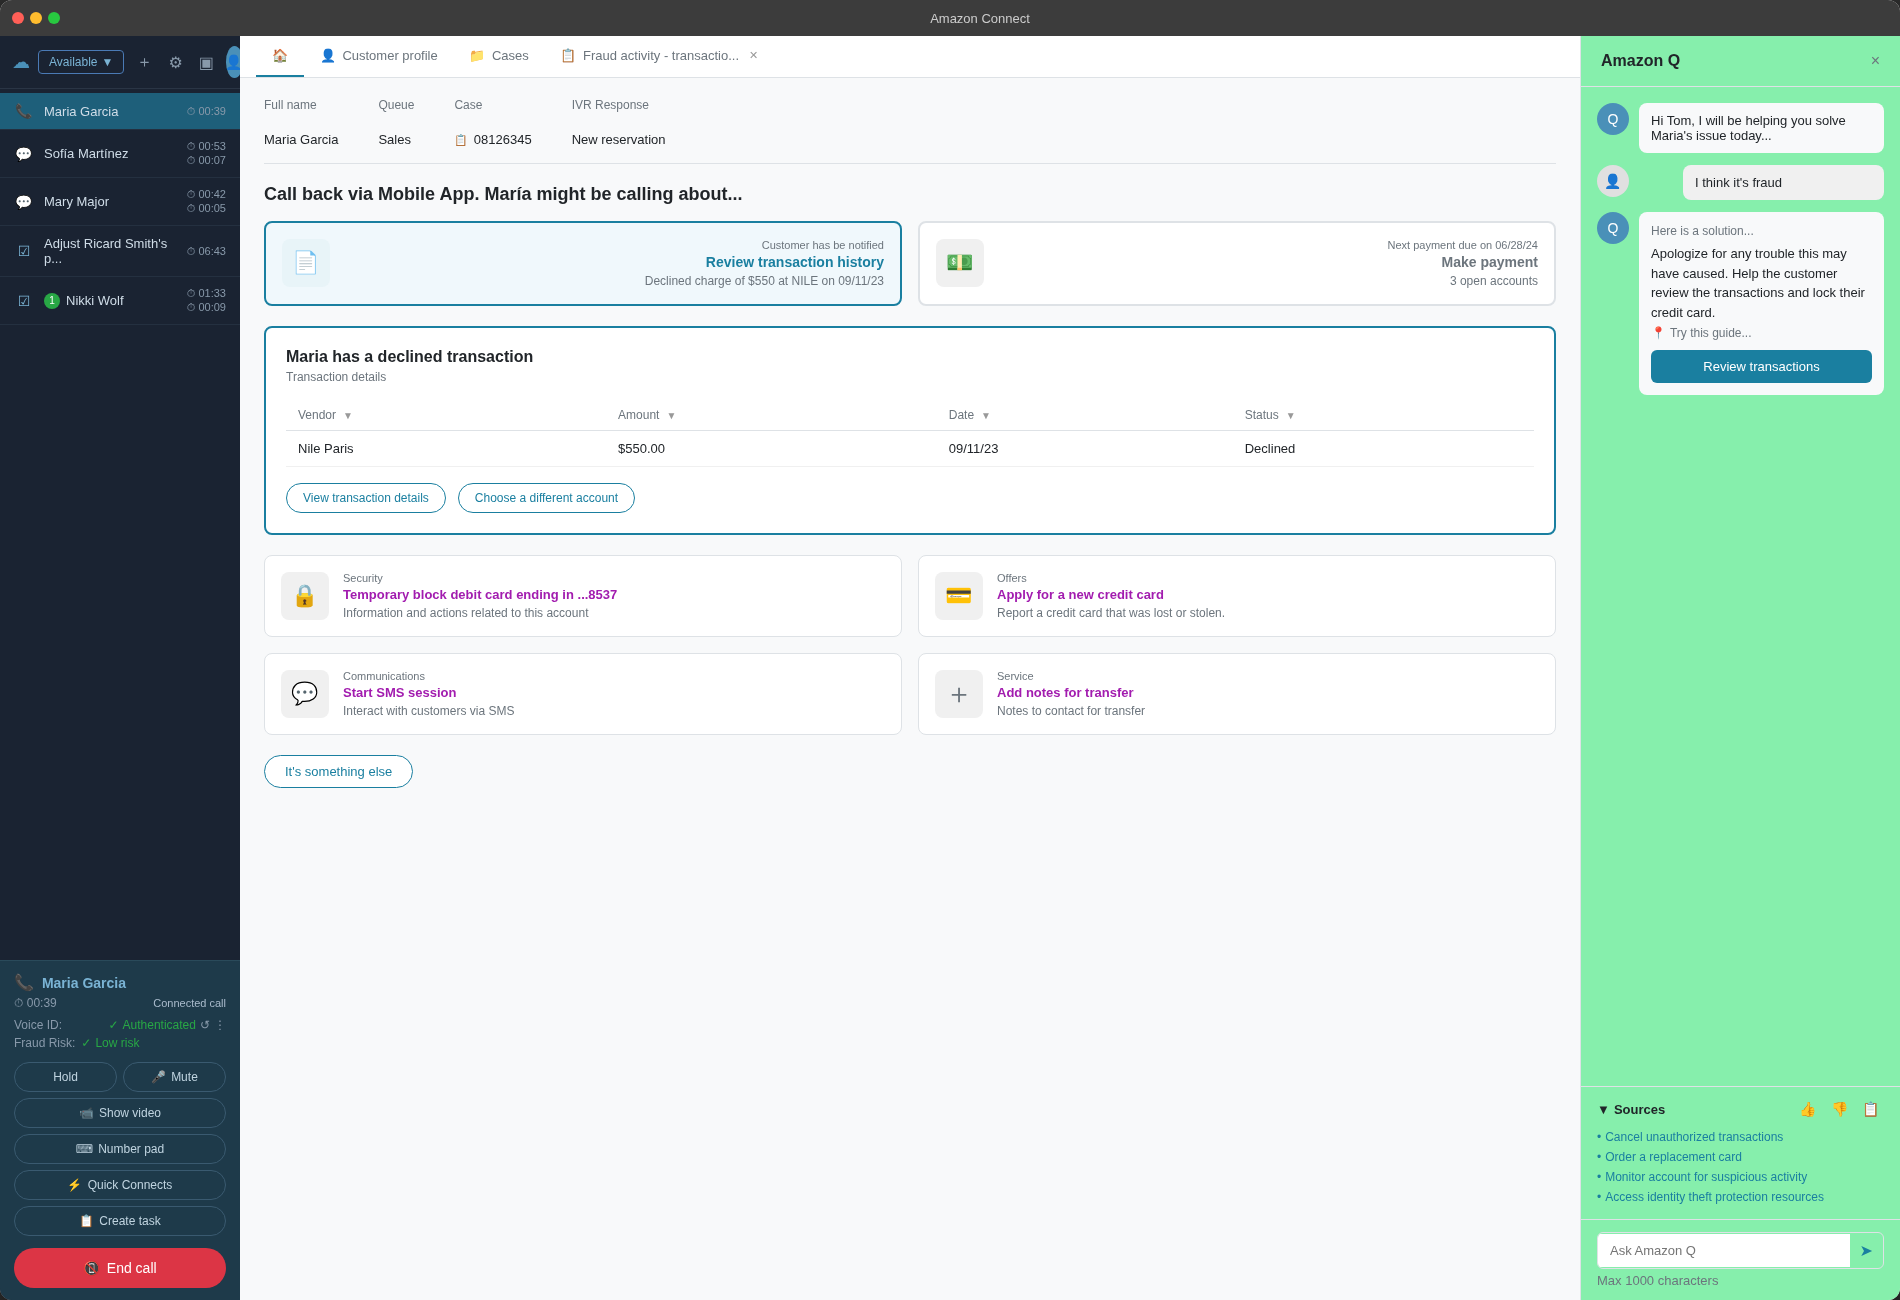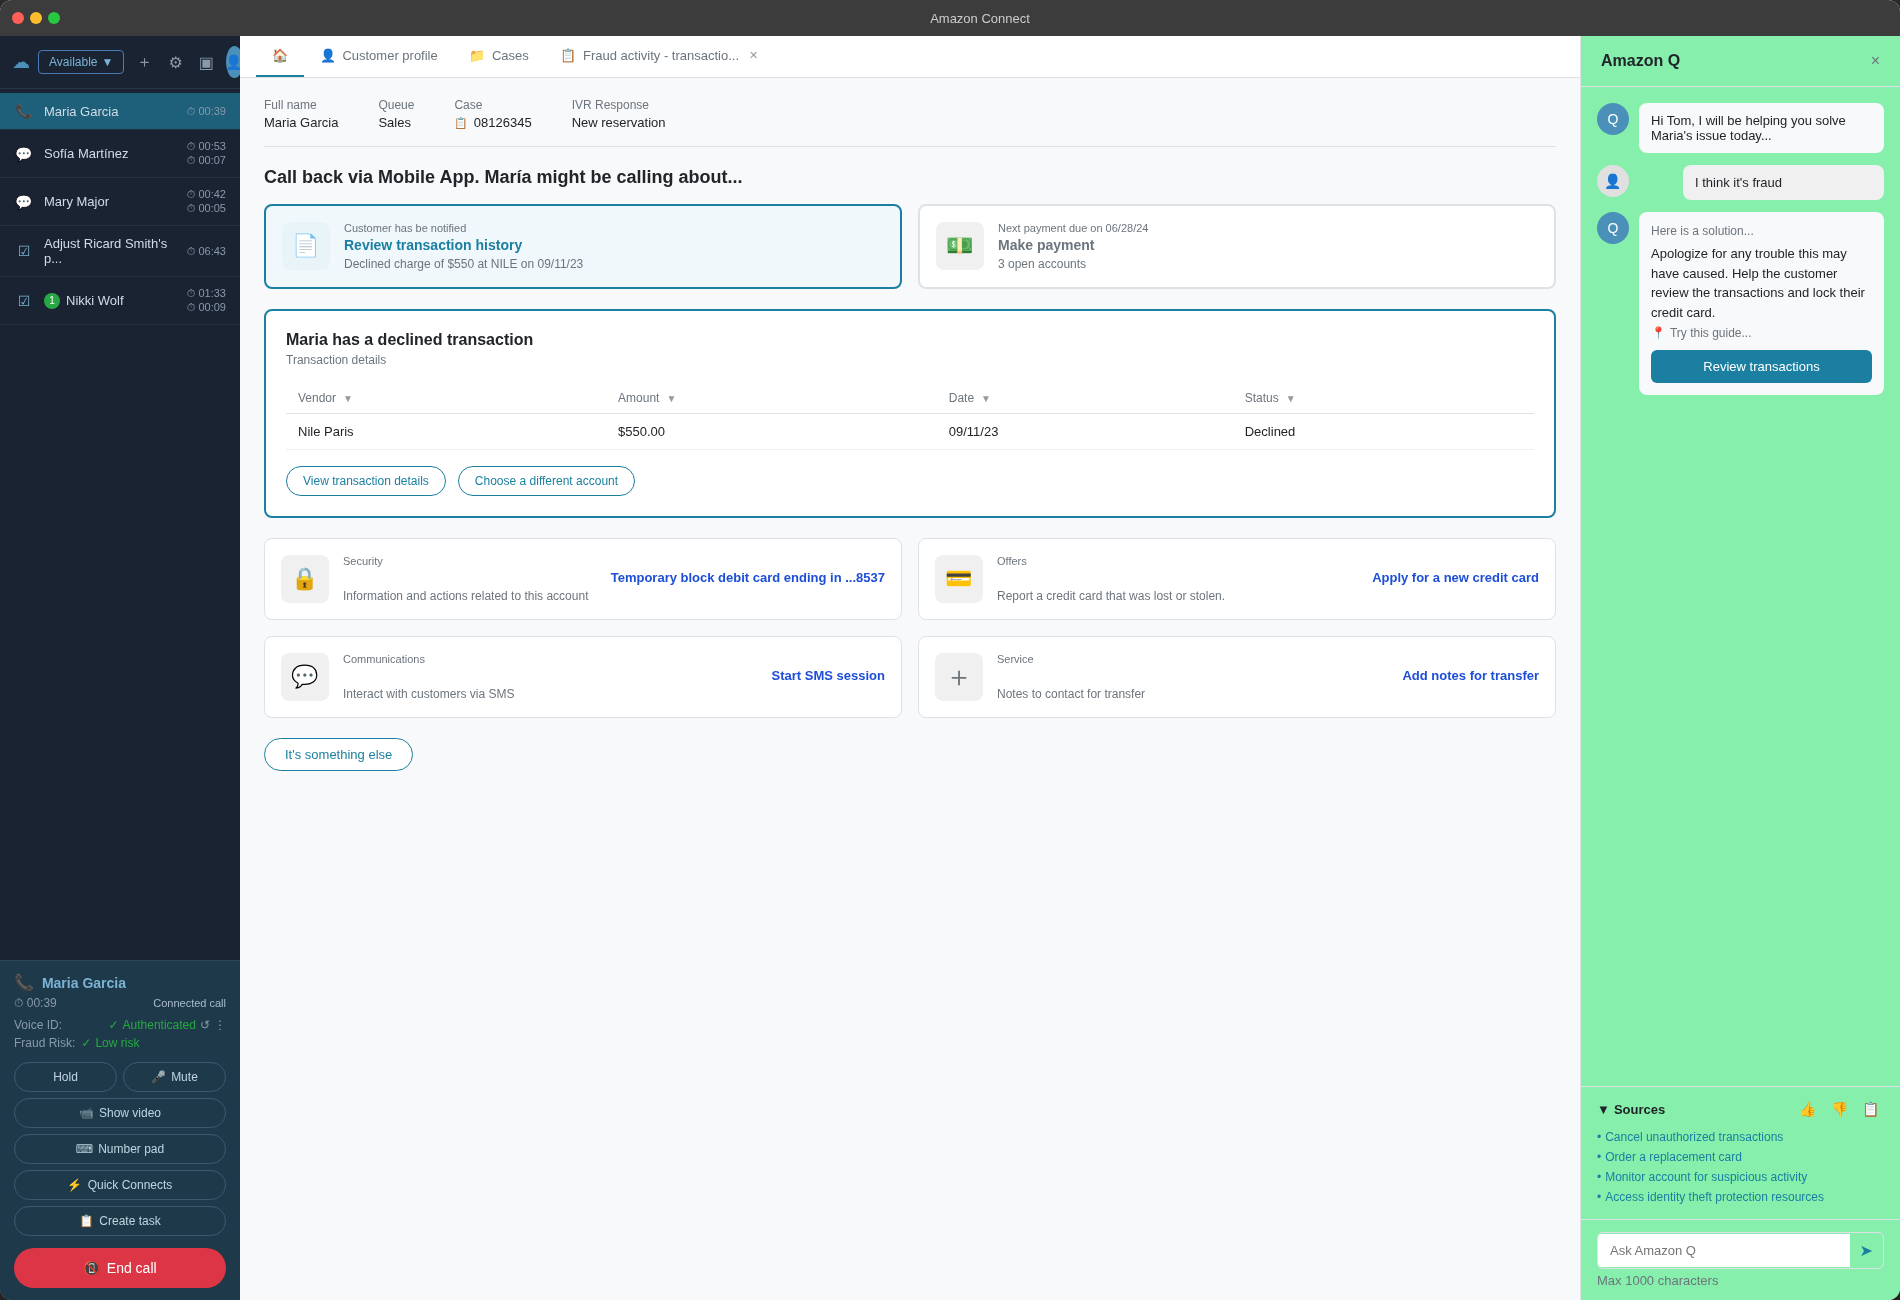--- a/index.html
+++ b/index.html
@@ -64,34 +64,34 @@
     .tabs-bar { background: white; border-bottom: 1px solid #dee2e6; padding: 0 16px; display: flex; align-items: flex-end; gap: 0; flex-shrink: 0; }
     .tab { padding: 12px 16px; font-size: 13px; color: #6c757d; cursor: pointer; border-bottom: 2px solid transparent; display: flex; align-items: center; gap: 6px; white-space: nowrap; }
     .tab.active { color: #1a7fa0; border-bottom-color: #1a7fa0; font-weight: 500; }
     .tab-close { margin-left: 4px; color: #999; font-size: 11px; cursor: pointer; }
 
     
     .content-area { flex: 1; overflow-y: auto; padding: 20px 24px; }
 
     
     .customer-info-bar { display: flex; gap: 40px; margin-bottom: 20px; padding-bottom: 16px; border-bottom: 1px solid #dee2e6; }
-    .info-field { display: flex; flex-direction: column; gap: 3px; }
+    .info-field { display: flex; flex-direction: column; gap: 20px; }
     .info-label { font-size: 12px; color: #6c757d; font-weight: 500; }
     .info-value { font-size: 13px; color: #212529; }
 
     
     .call-about { font-size: 18px; font-weight: 600; color: #212529; margin-bottom: 16px; }
 
     
     .suggestion-cards { display: flex; gap: 16px; margin-bottom: 20px; }
     .suggestion-card { flex: 1; background: white; border: 2px solid #dee2e6; border-radius: 8px; padding: 16px; display: flex; align-items: flex-start; gap: 14px; cursor: pointer; }
     .suggestion-card.highlighted { border-color: #1a7fa0; background: #f0f8fc; }
     .card-icon { width: 48px; height: 48px; background: #e8f4f8; border-radius: 8px; display: flex; align-items: center; justify-content: center; flex-shrink: 0; font-size: 22px; color: #1a7fa0; }
     .card-icon.gray { background: #f0f0f0; color: #6c757d; }
-    .card-content { flex: 1; }
+    .card-content { flex: 1; text-align: right; }
     .card-label { font-size: 11px; color: #6c757d; margin-bottom: 3px; }
     .card-title { font-size: 14px; color: #1a7fa0; font-weight: 600; margin-bottom: 4px; }
     .card-title.gray { color: #6c757d; }
     .card-desc { font-size: 12px; color: #6c757d; }
 
     
     .transaction-section { background: white; border: 2px solid #1a7fa0; border-radius: 8px; padding: 20px; margin-bottom: 20px; }
     .transaction-title { font-size: 16px; font-weight: 600; color: #212529; margin-bottom: 4px; }
     .transaction-subtitle { font-size: 12px; color: #6c757d; margin-bottom: 16px; }
 
@@ -103,21 +103,21 @@
 
     .action-links { display: flex; gap: 12px; margin-top: 16px; }
     .action-link-btn { background: white; border: 1px solid #1a7fa0; border-radius: 20px; color: #1a7fa0; font-size: 12px; padding: 7px 16px; cursor: pointer; }
 
     
     .service-cards { display: grid; grid-template-columns: 1fr 1fr; gap: 16px; margin-bottom: 20px; }
     .service-card { background: white; border: 1px solid #dee2e6; border-radius: 8px; padding: 16px; display: flex; align-items: flex-start; gap: 14px; cursor: pointer; }
     .service-card-icon { width: 48px; height: 48px; background: #f0f0f0; border-radius: 8px; display: flex; align-items: center; justify-content: center; font-size: 22px; color: #6c757d; flex-shrink: 0; }
     .service-card-content { flex: 1; }
     .service-card-label { font-size: 11px; color: #6c757d; margin-bottom: 3px; }
-    .service-card-title { font-size: 13px; color: #1d4ed8; font-weight: 600; margin-bottom: 4px; text-align: right; }
+    .service-card-title { font-size: 13px; color: #a21caf; font-weight: 600; margin-bottom: 4px; }
     .service-card-desc { font-size: 12px; color: #6c757d; }
 
     .something-else-btn { background: white; border: 1px solid #1a7fa0; border-radius: 20px; color: #1a7fa0; font-size: 13px; padding: 8px 20px; cursor: pointer; }
 
     
     .amazon-q-panel { width: 320px; background: #86efac; border-left: 1px solid #dee2e6; display: flex; flex-direction: column; flex-shrink: 0; }
     .q-header { padding: 16px 20px; border-bottom: 1px solid #dee2e6; display: flex; align-items: center; justify-content: space-between; }
     .q-title { font-size: 16px; font-weight: 600; color: #212529; }
     .q-close { background: none; border: none; cursor: pointer; font-size: 16px; color: #6c757d; }
 

